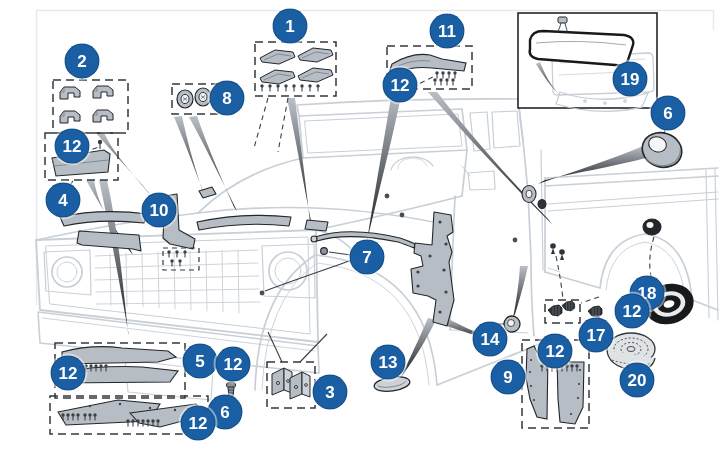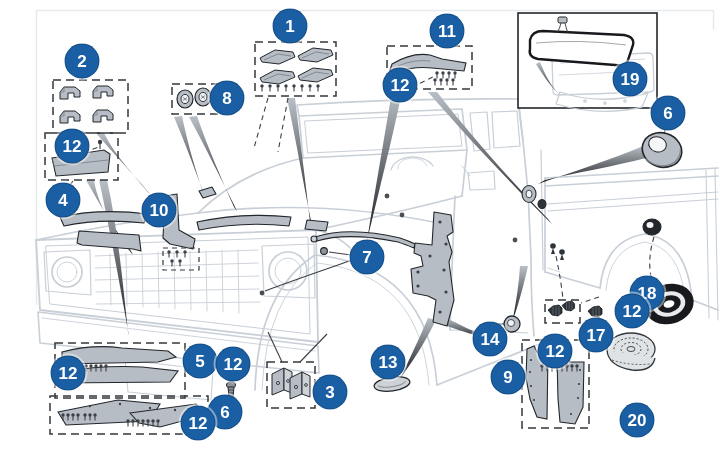--- a/index.html
+++ b/index.html
@@ -460,16 +460,16 @@
       <div class="badge" style="left: 225px; top: 412px;">6</div>
       <div class="badge" style="left: 198px; top: 423px;">12</div>
       <div class="badge" style="left: 330px; top: 392px;">3</div>
       <div class="badge" style="left: 388px; top: 362px;">13</div>
       <div class="badge" style="left: 490px; top: 324px; margin-top: 15px;">14</div>
       <div class="badge" style="left: 508px; top: 377px;">9</div>
       <div class="badge" style="left: 555px; top: 351px;">12</div>
       <div class="badge" style="left: 607px; top: 293px; margin-left: 40px;">18</div>
       <div class="badge" style="left: 596px; top: 335px;">17</div>
       <div class="badge" style="left: 632px; top: 311px;">12</div>
-      <div class="badge" style="left: 637px; top: 380px; margin-top: 40px;">20</div>
+      <div class="badge" style="left: 637px; top: 380px;">20</div>
     </div>
 
 </div>
 
 </body></html>

